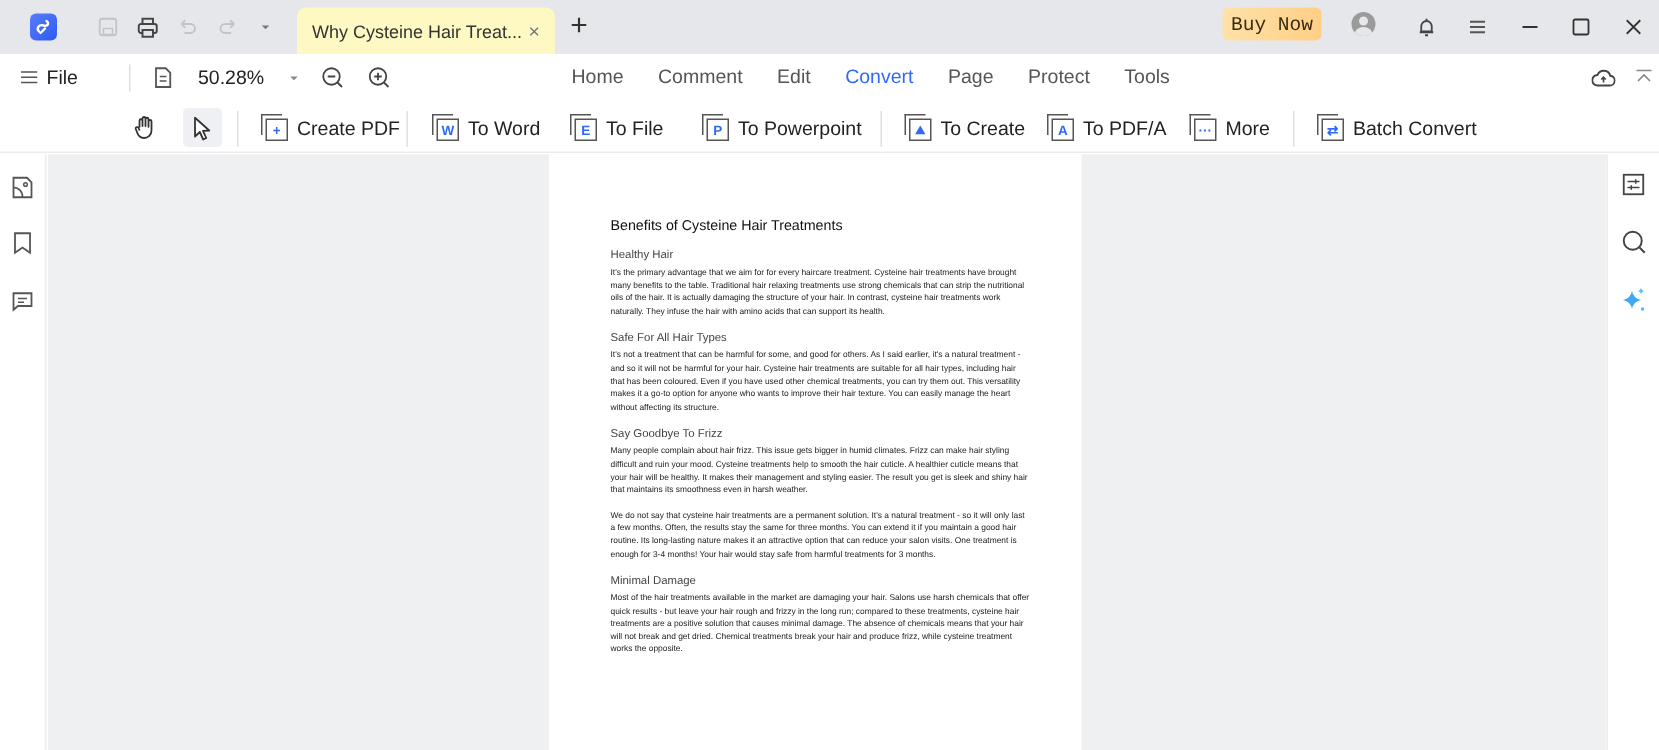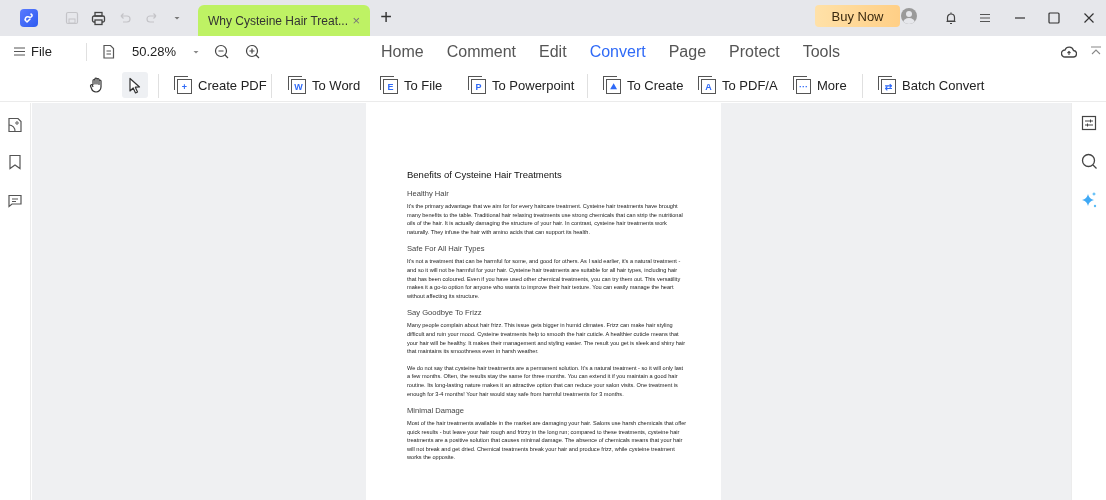--- a/index.html
+++ b/index.html
@@ -3,56 +3,56 @@
 <meta charset="utf-8">
 <style>
   * { box-sizing: border-box; margin: 0; padding: 0; }
   html, body { width: 1106px; height: 500px; overflow: hidden; }
   body { font-family: "Liberation Sans", sans-serif; background: #ffffff; color: #222; position: relative; }
 
   
   .titlebar { position: absolute; left: 0; top: 0; width: 1106px; height: 36px; background: #e6e7eb; }
   .app-logo { position: absolute; left: 20px; top: 9px; width: 18px; height: 18px; border-radius: 4px; background: linear-gradient(135deg,#5a7bff,#2d5bf0); display:flex; align-items:center; justify-content:center; }
   .tb-icon { position: absolute; top: 9px; width: 18px; height: 18px; display:flex; align-items:center; justify-content:center; }
-  .tab { position: absolute; left: 198px; top: 5px; width: 172px; height: 31px; background: #bef264; border-radius: 6px 6px 0 0; font-size: 12px; color: #333; display:flex; align-items:center; padding-left: 10px; }
+  .tab { position: absolute; left: 198px; top: 5px; width: 172px; height: 31px; background: #fef9c3; border-radius: 6px 6px 0 0; font-size: 12px; color: #333; display:flex; align-items:center; padding-left: 10px; }
   .tab .tab-close { position: absolute; right: 10px; top: 8px; font-size: 13px; color:#777; }
   .new-tab { position: absolute; left: 377px; top: 8px; width: 18px; height: 18px; font-size: 20px; line-height: 18px; color: #333; text-align:center; }
-  .buy-now { position: absolute; left: 815px; top: 5px; width: 85px; height: 22px; border-radius: 4px; background: linear-gradient(90deg,#ffe1a8,#ffcf86); font-size: 13px; color:#3a2a10; display:flex; align-items:center; justify-content:center; }
+  .buy-now { position: absolute; left: 815px; top: 5px; width: 66px; height: 22px; border-radius: 4px; background: linear-gradient(90deg,#ffe1a8,#ffcf86); font-size: 13px; color:#3a2a10; display:flex; align-items:center; justify-content:center;font-family:Liberation Mono, monospace; }
   .avatar { position: absolute; left: 901px; top: 8px; width: 16px; height: 16px; border-radius: 50%; background: #9a9a9a; overflow:hidden; }
   .avatar::before { content:""; position:absolute; left:5px; top:3px; width:6px; height:6px; border-radius:50%; background:#e6e7eb; }
   .avatar::after { content:""; position:absolute; left:2px; top:10px; width:12px; height:10px; border-radius:50%; background:#e6e7eb; }
 
   
   .menubar { position: absolute; left: 0; top: 36px; width: 902px; height: 32px; background: #fff; }
   .file-btn { position: absolute; left: 14px; top: 8px; font-size: 13px; color:#222; display:flex; align-items:center; gap:6px; }
   .vsep { position: absolute; width: 1px; background: #e0e0e0; }
   .zoom-val { position: absolute; left: 132px; top: 8px; font-size: 13px; color:#222; }
   .menu-tabs { position: absolute; left: 373px; top: 7px; display:flex; gap: 0; }
-  .menu-tab { font-size: 16px; color:#555; padding: 0 8px; height: 20px; margin-right: 7px; position: relative; }
+  .menu-tab { font-size: 13px; color:#555; padding: 0 8px; height: 20px; margin-right: 7px; position: relative; }
   .menu-tab.active { color: #2f6af7; }
   .menu-tab.active::after { content:""; position:absolute; left:0; right:0; bottom:-7px; height:2px; background:#2f6af7; }
 
   
   .ribbon { position: absolute; left:0; top: 68px; width:1106px; height: 34px; background:#fff; border-bottom: 1px solid #ebebeb; }
   .tool-btn { position:absolute; top: 4px; height: 26px; display:flex; align-items:center; gap:6px; font-size: 13px; color:#222; }
   .tool-ico { position: relative; width: 18px; height: 18px; }
   .tool-ico .back { position:absolute; left:0; top:0; width:14px; height:14px; border:1.4px solid #555; border-right:none; border-bottom:none; }
   .tool-ico .front { position:absolute; left:3px; top:3px; width:15px; height:15px; border:1.4px solid #555; background:#fff; display:flex; align-items:center; justify-content:center; font-size:9px; color:#2f6af7; font-weight:bold; }
   .select-btn { position:absolute; left: 122px; top: 72px; width: 26px; height: 26px; background:#eef0f3; border-radius:3px; }
 
   
   .left-panel { position:absolute; left:0; top:103px; width:31px; height:397px; background:#fff; border-right:1px solid #ececec; }
   .right-panel { position:absolute; left:1071px; top:103px; width:35px; height:397px; background:#fff; border-left:1px solid #ececec; }
   .side-icon { position:absolute; width: 18px; height: 18px; display:flex; align-items:center; justify-content:center; }
 
   
   .canvas { position:absolute; left:32px; top:103px; width:1039px; height:397px; background:#eff0f2; }
   .page { position:absolute; left:366px; top:103px; width:355px; height:397px; background:#fff; }
   .doc { position:absolute; left: 41px; top: 42px; width: 280px; color:#222; }
-  .doc h1 { font-size: 9.5px; font-weight: normal; margin-bottom: 9px; color:#111;margin-top:24px; }
+  .doc h1 { font-size: 9.5px; font-weight: normal; margin-bottom: 9px; color:#111; }
   .doc h2 { font-size: 7.6px; font-weight: normal; color: #444; margin-bottom: 4px; }
   .doc p { font-size: 5.6px; line-height: 8.6px; color:#222; margin-bottom: 8px; }
 </style>
 </head>
 <body>
 
 <div class="titlebar">
   <div class="app-logo">
     <svg width="12" height="12" viewBox="0 0 12 12">
         <path d="M3 9 C1 7 3 4 6 5 C9 6 10 3 8 2 M4 10 L7 7" stroke="#fff" stroke-width="1.6" fill="none" stroke-linecap="round"></path>

